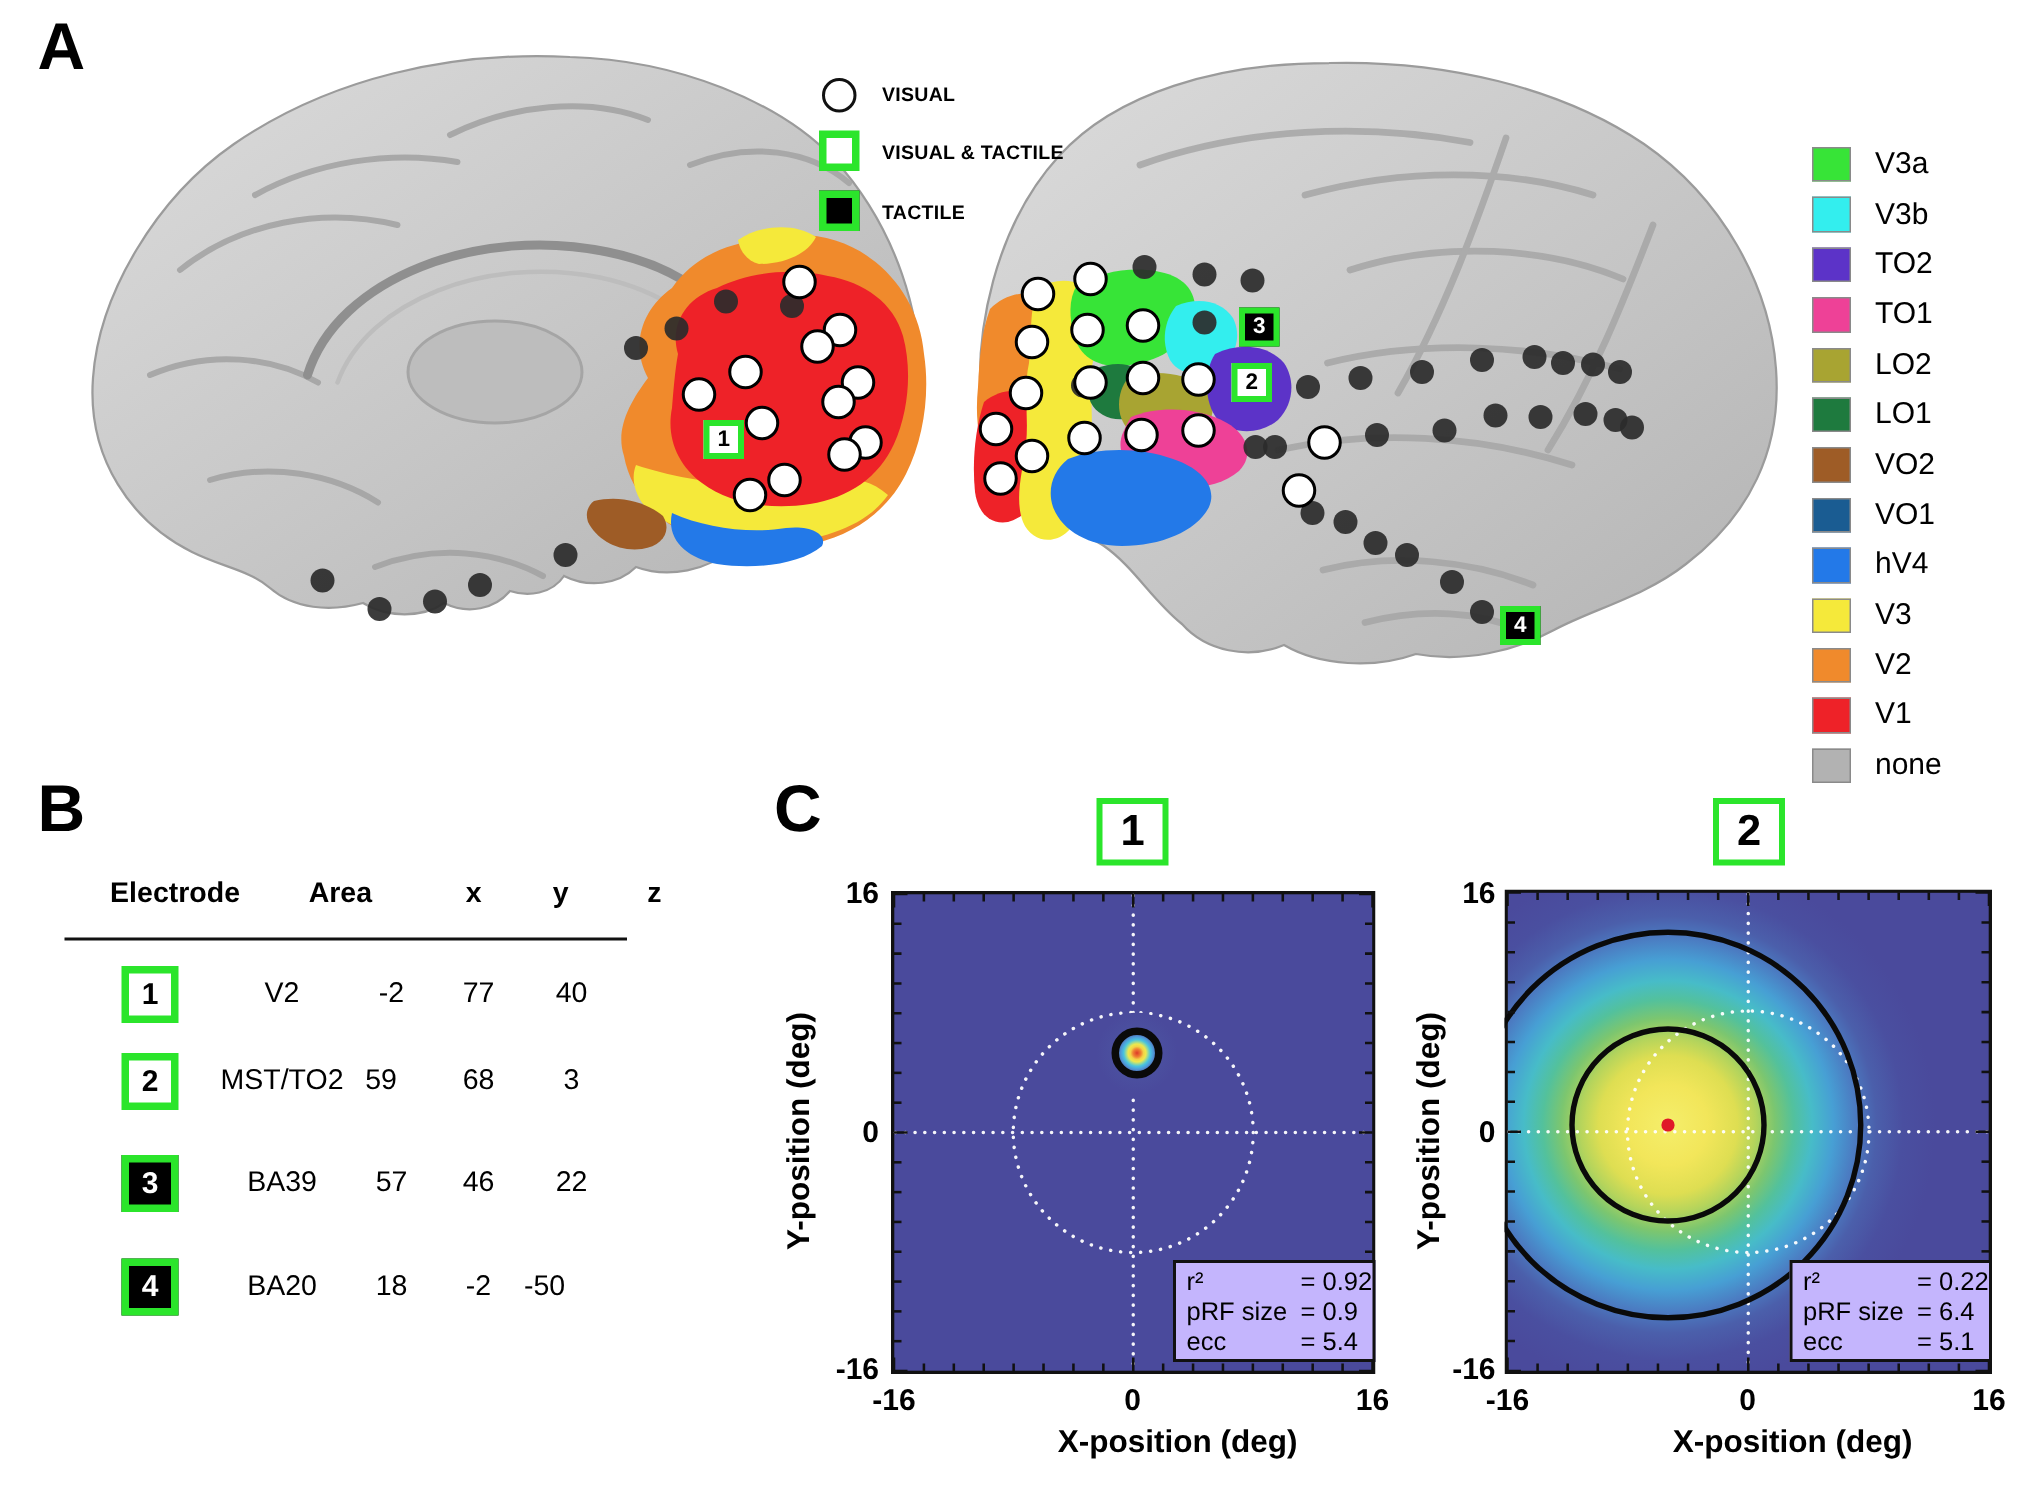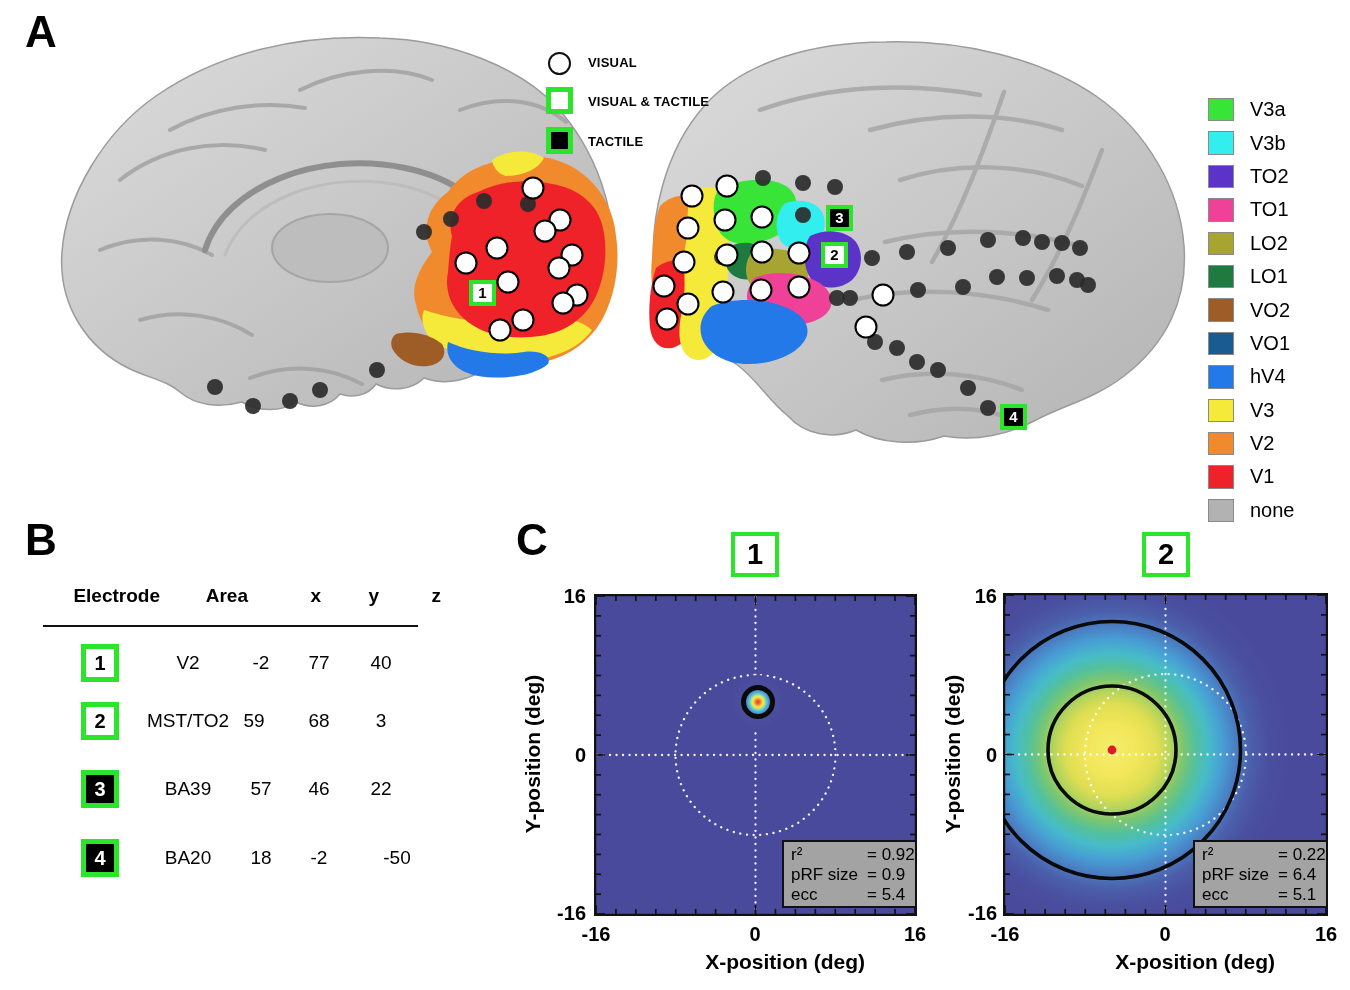--- a/index.html
+++ b/index.html
@@ -30,21 +30,21 @@
   .tbl-box.tactile{background:#000;color:#fff;}
   
   .plot-title{position:absolute;width:40px;height:37px;border:4.5px solid #2be52b;background:#fff;
               text-align:center;font:bold 29px/37px "Liberation Sans",sans-serif;z-index:4;}
   .tick-x{position:absolute;width:64px;margin-left:-32px;text-align:center;
           font:bold 20px/20px "Liberation Sans",sans-serif;}
   .tick-y{position:absolute;width:46px;text-align:right;font:bold 20px/22px "Liberation Sans",sans-serif;}
   .axis-label{position:absolute;width:220px;text-align:right;font:bold 21px/24px "Liberation Sans",sans-serif;}
   .ylabel{position:absolute;width:200px;text-align:center;font:bold 21px/24px "Liberation Sans",sans-serif;
           transform:rotate(-90deg);}
-  .stats{position:absolute;width:124px;height:61px;background:#a3a3a3;border:2px solid #111;
+  .stats{position:absolute;width:124px;height:61px;background:#c4b5fd;border:2px solid #111;
          padding:3px 0 0 7px;font:17px/20px "Liberation Sans",sans-serif;z-index:4;}
   .stats .row{display:flex;height:20px;}
   .stats .lab{width:76px;}
 </style>
 </head>
 <body>
 
 <div class="figure">
 
   <div class="panel-letter" style="left:25px;top:10px;">A</div>
@@ -298,21 +298,21 @@
       <div class="td" style="left: 321px; top: 710px;">3</div>
       <div class="tbl-box tactile" style="left: 81px; top: 770px;">3</div>
       <div class="td" style="left: 128px; top: 778px;">BA39</div>
       <div class="td" style="left: 201px; top: 778px;">57</div>
       <div class="td" style="left: 259px; top: 778px;">46</div>
       <div class="td" style="left: 321px; top: 778px;">22</div>
       <div class="tbl-box tactile" style="left: 81px; top: 839px;">4</div>
       <div class="td" style="left: 128px; top: 847px;">BA20</div>
       <div class="td" style="left: 201px; top: 847px;">18</div>
       <div class="td" style="left: 259px; top: 847px;">-2</div>
-      <div class="td" style="left: 337px; top: 847px;">-50</div>
+      <div class="td" style="left: 303px; top: 847px;">-50</div>
     </div>
 
   <div class="panel-letter" style="left:516px;top:518px;">C</div>
 
   <div class="plot-title" style="left:731px;top:532px;">1</div>
   <svg class="abs" style="left:594px;top:594px;" width="323" height="322" viewBox="0 0 323 322">
     <defs>
       <radialGradient id="prf1" gradientUnits="userSpaceOnUse" cx="164" cy="108" r="27">
         <stop offset="0" stop-color="#dd3a28"></stop>
           <stop offset="0.10" stop-color="#ef8434"></stop>

